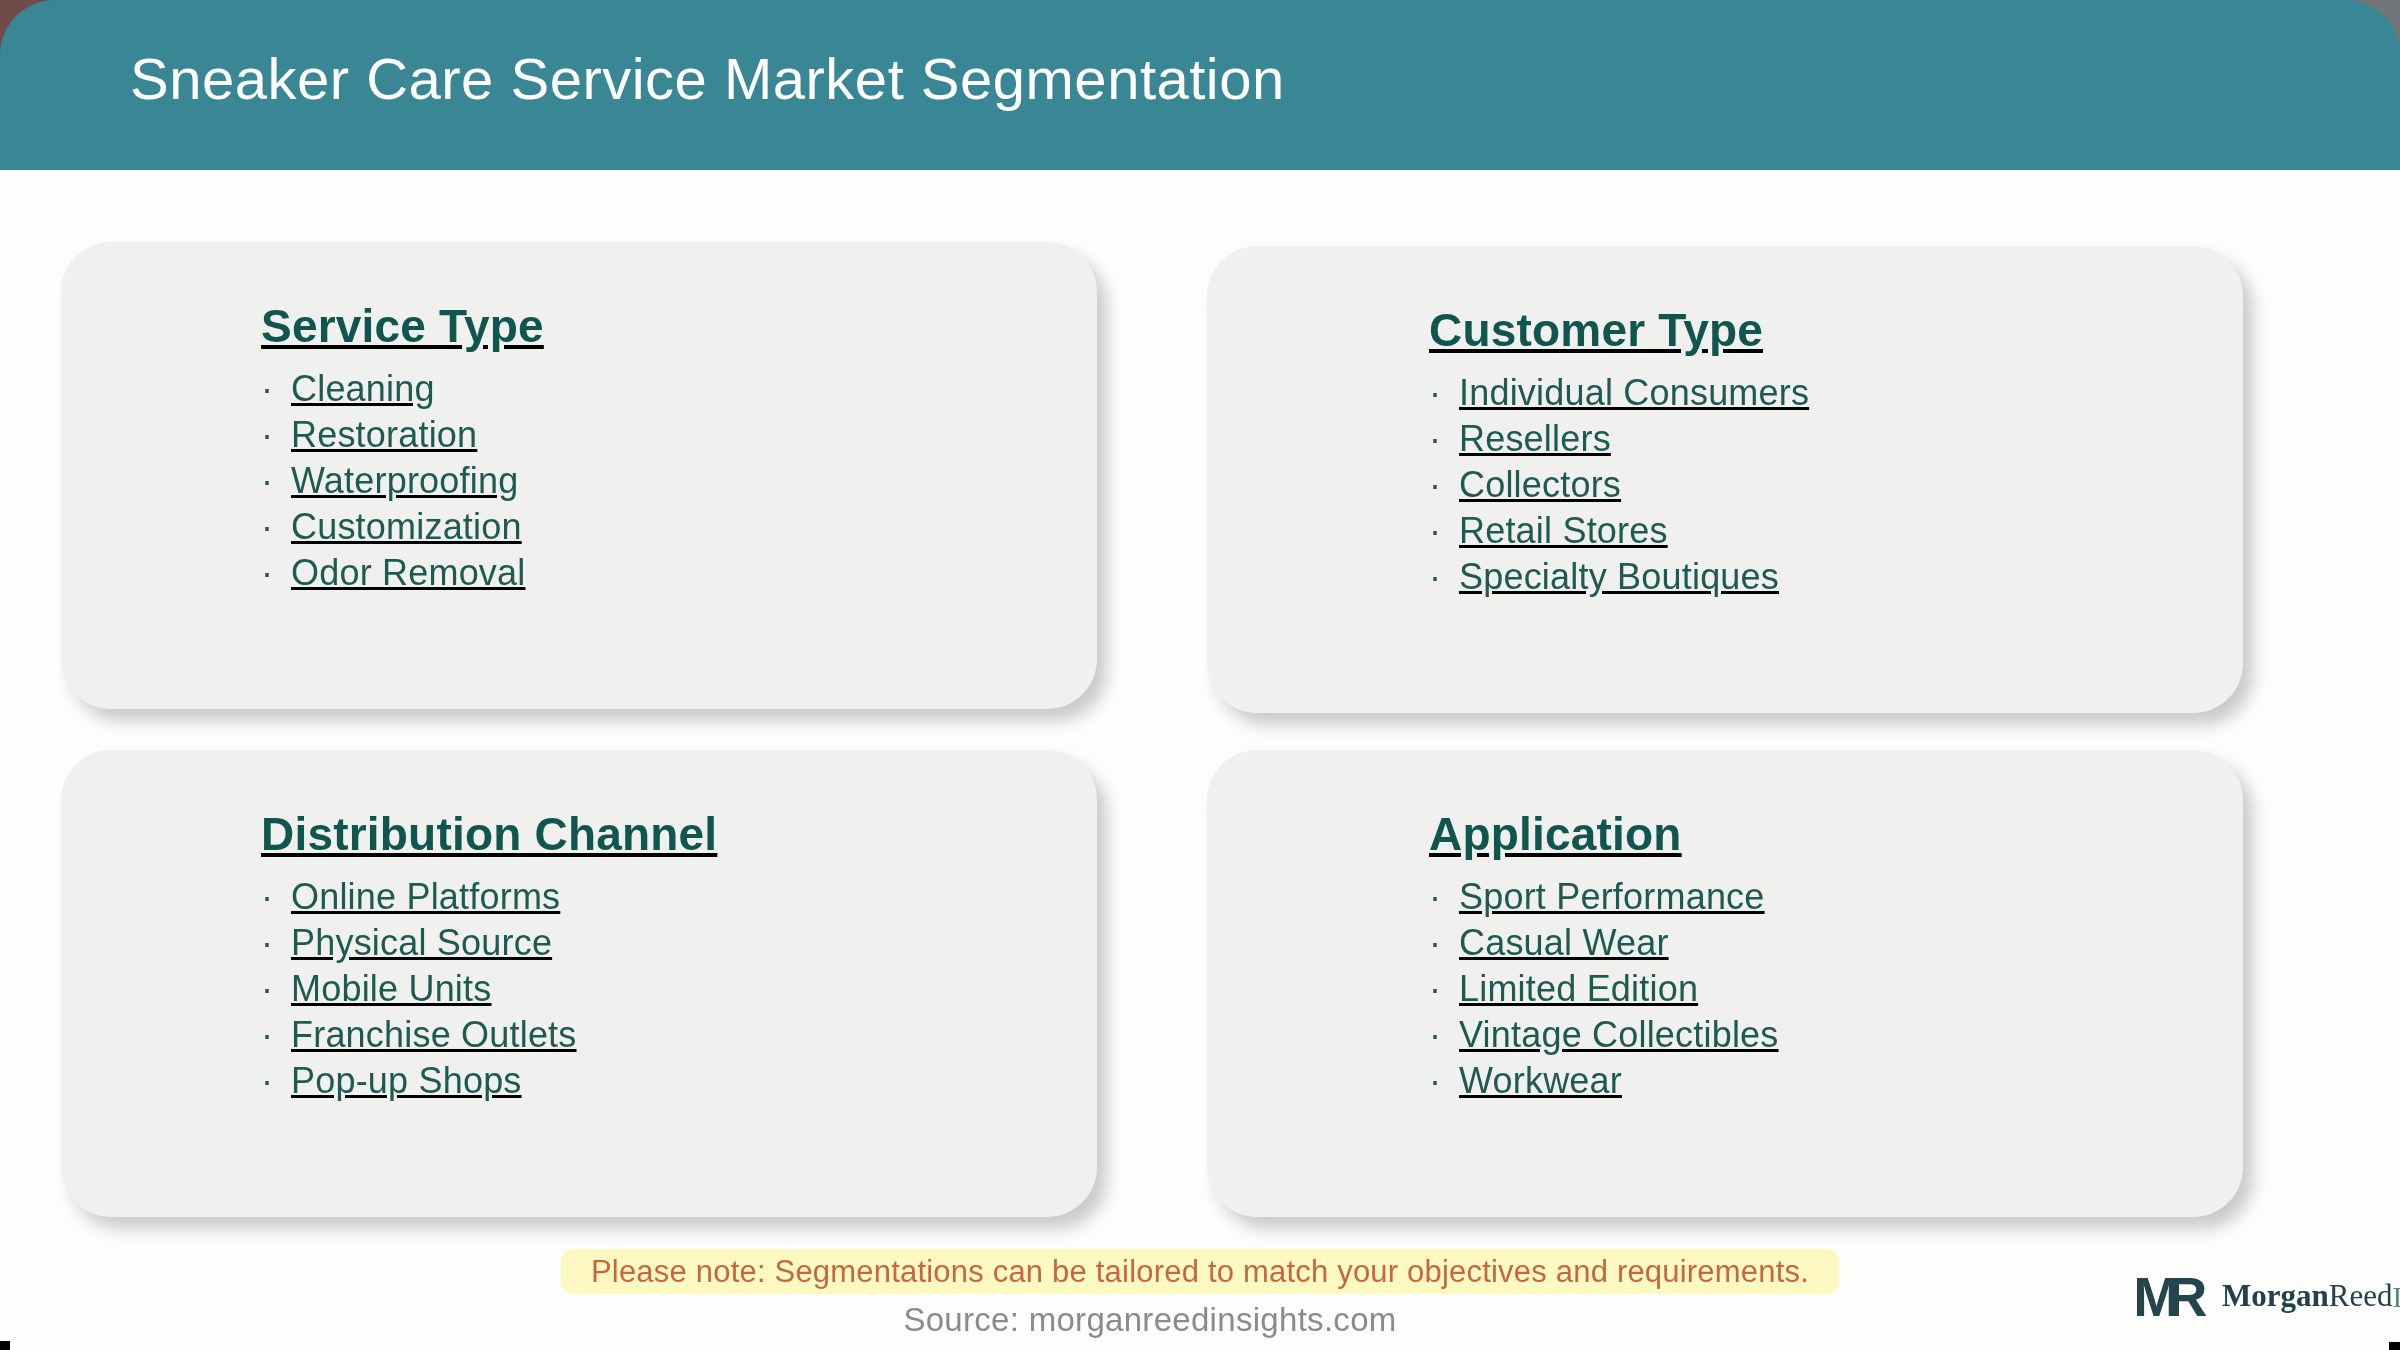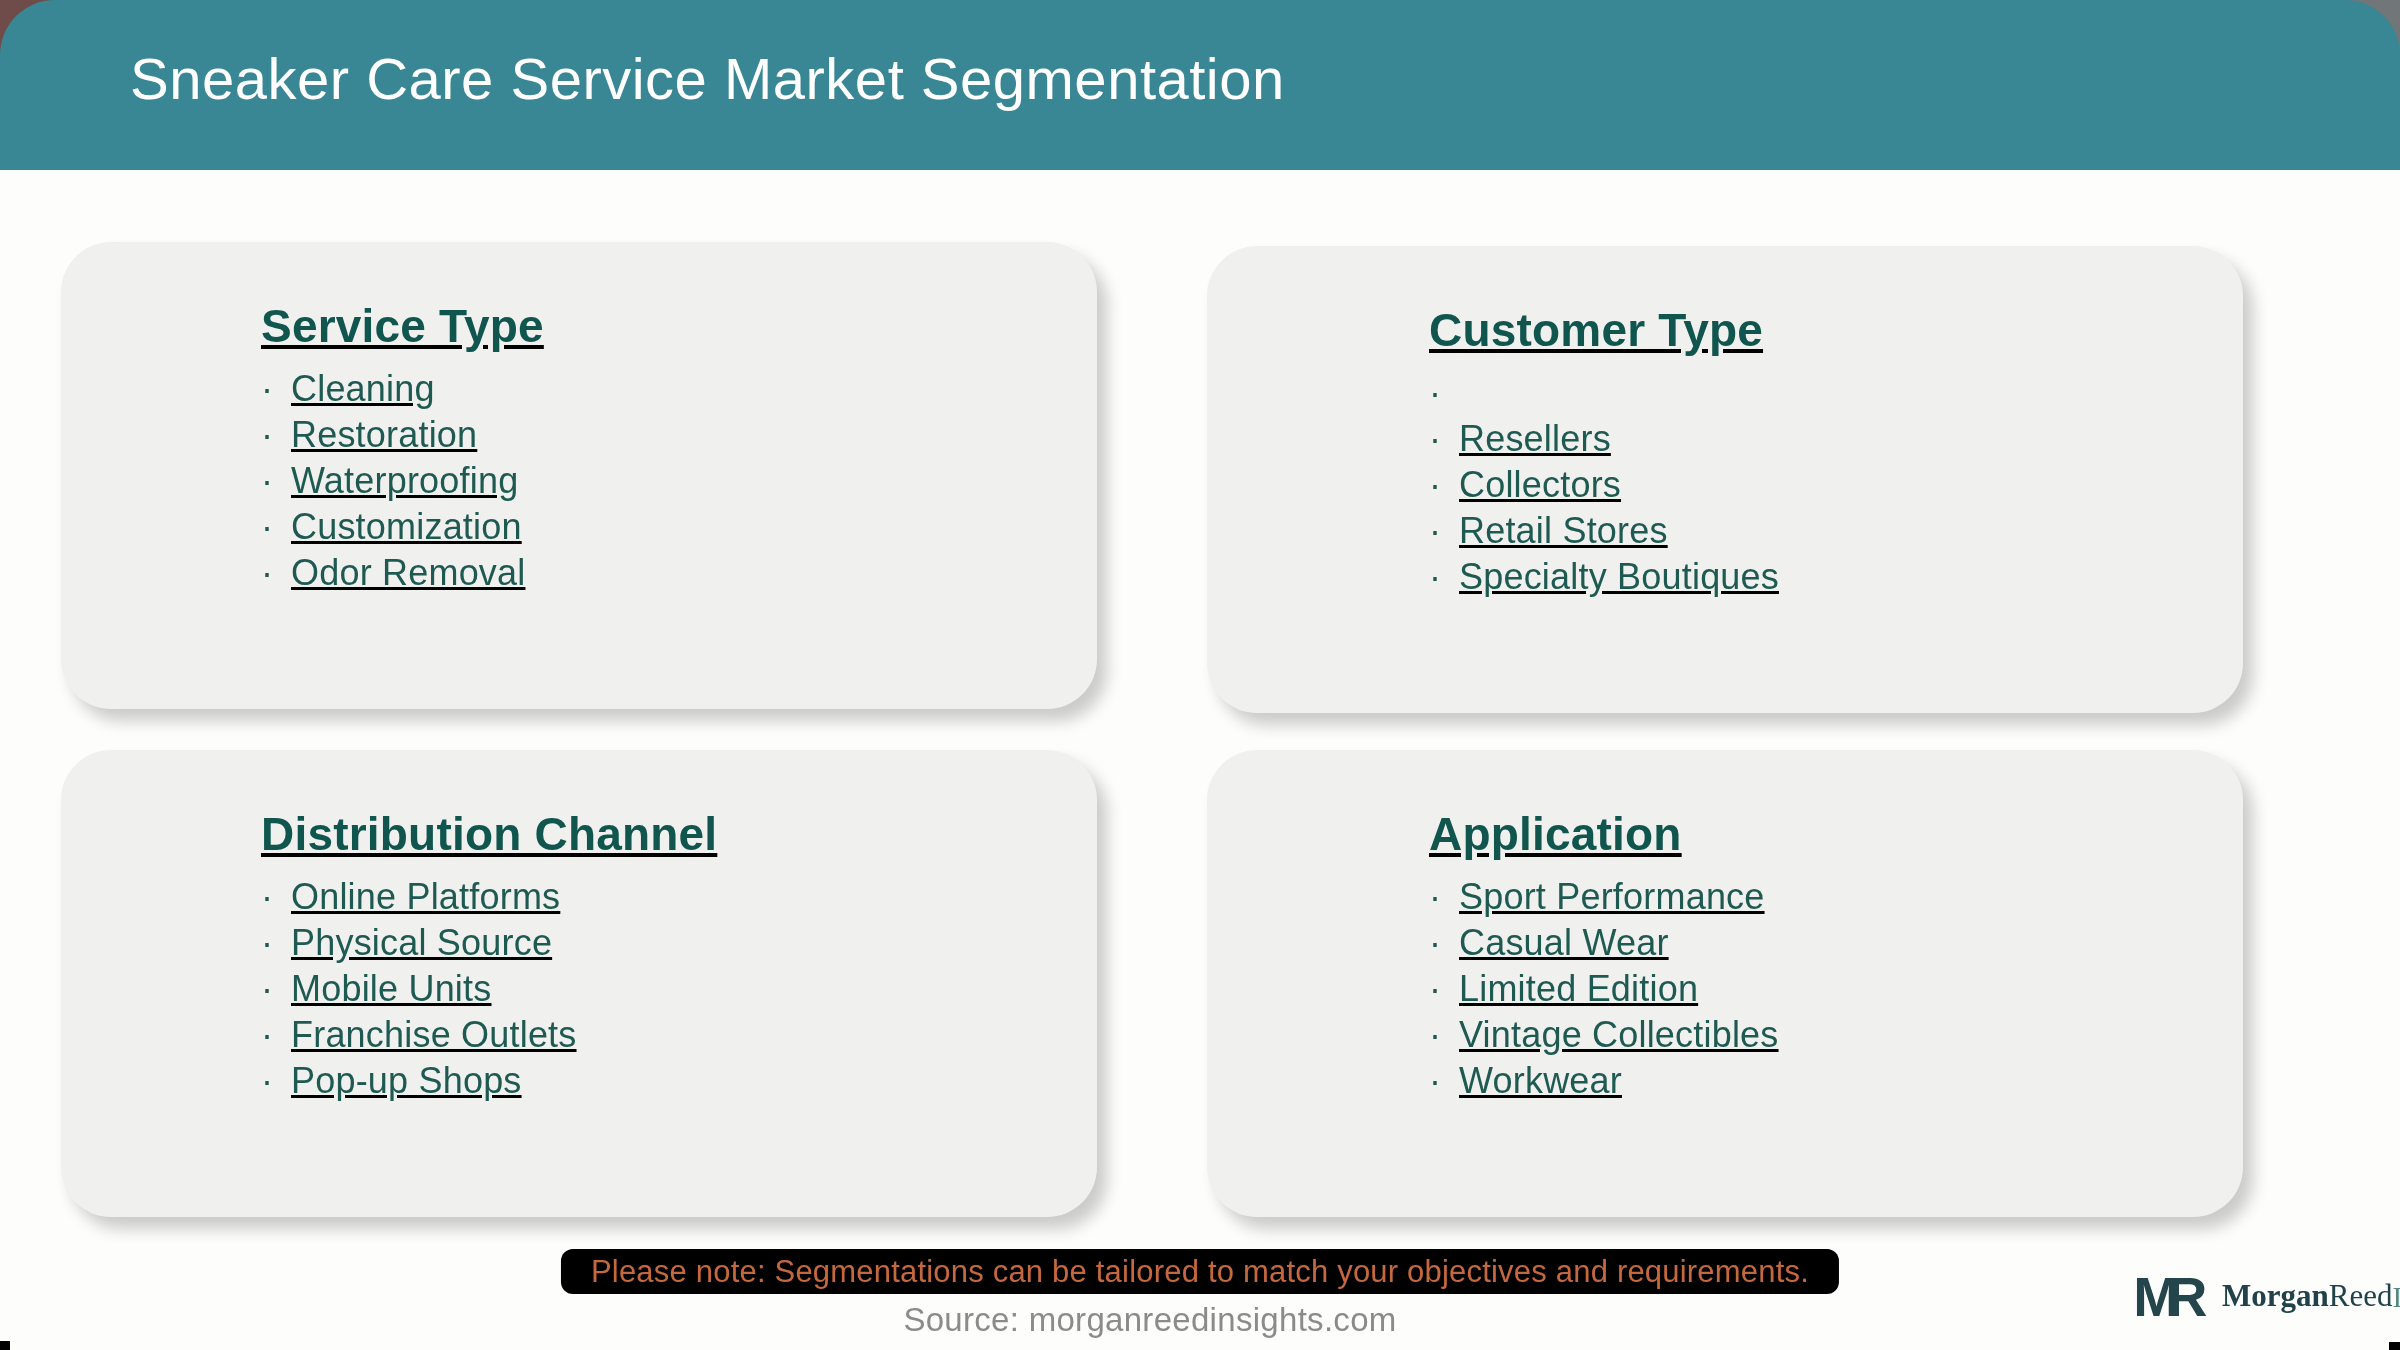--- a/index.html
+++ b/index.html
@@ -49,21 +49,21 @@
   .card li{
     color:#1E5A52;font-size:36px;line-height:46px;letter-spacing:0.2px;
     white-space:nowrap;
   }
   .card li .dot{display:inline-block;width:30px;}
   .card li .dot::before{content:"\00B7";}
   
   #note-bar{
     position:absolute;left:50%;top:1249px;transform:translateX(-50%);
     height:45px;padding:0 30px;border-radius:12px;
-    background:#000000;
+    background:#fef9c3;
     display:flex;align-items:center;
     z-index:2;
   }
   #note-bar .note-text{
     color:#C5683E;font-size:31px;letter-spacing:0.2px;white-space:nowrap;
   }
   
   #source-line{
     position:absolute;left:0;top:1301px;width:2300px;
     text-align:center;
@@ -113,21 +113,21 @@
         <li><span class="dot"></span><span>Customization</span></li>
         <li><span class="dot"></span><span>Odor Removal</span></li>
       </ul>
     </div>
   </div>
 
   <div class="card c1">
     <div class="content">
       <h2 class="card-title">Customer Type</h2>
       <ul>
-        <li><span class="dot"></span></li>
+        <li><span class="dot"></span><span>Individual Consumers</span></li>
         <li><span class="dot"></span><span>Resellers</span></li>
         <li><span class="dot"></span><span>Collectors</span></li>
         <li><span class="dot"></span><span>Retail Stores</span></li>
         <li><span class="dot"></span><span>Specialty Boutiques</span></li>
       </ul>
     </div>
   </div>
 
   <div class="card c2">
     <div class="content">

